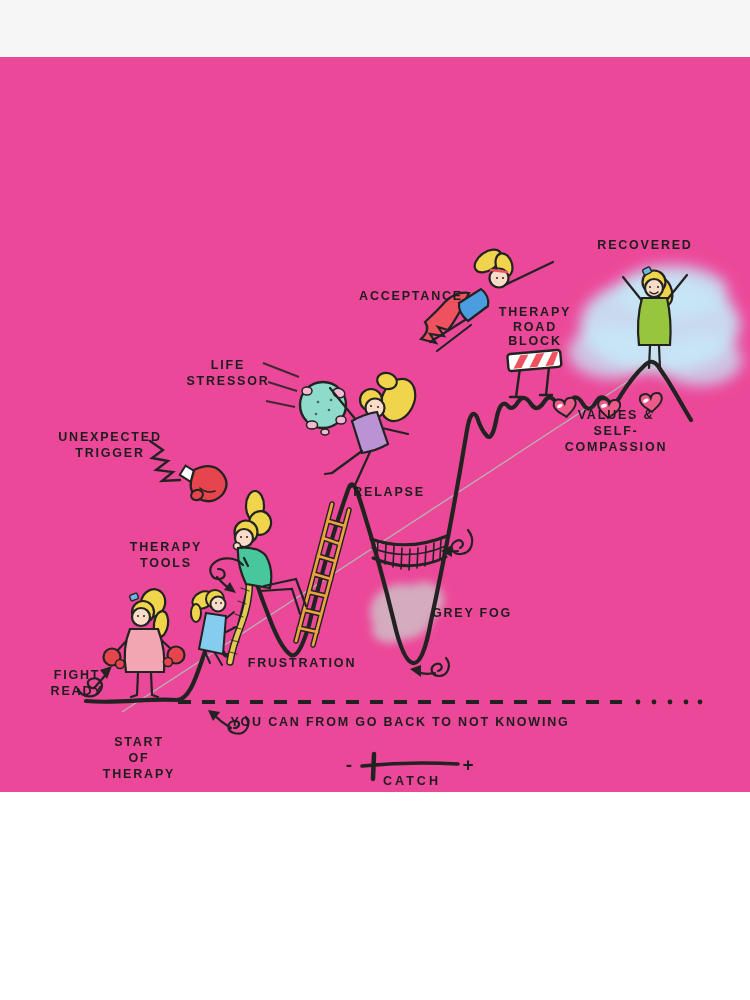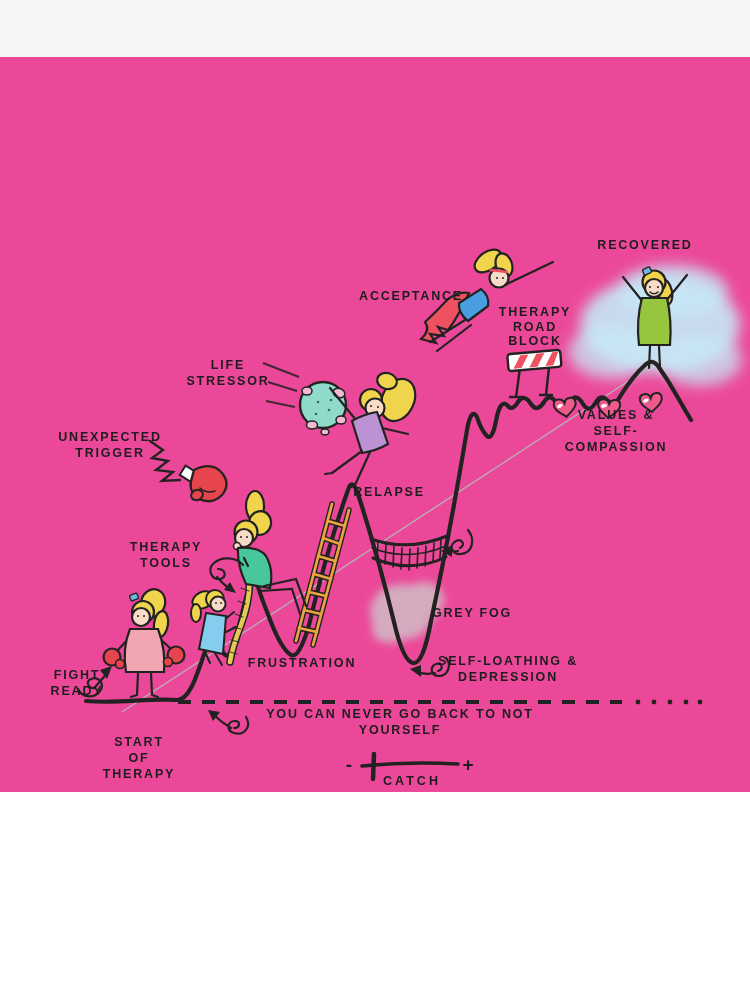--- a/index.html
+++ b/index.html
@@ -246,26 +246,24 @@
 STRESSOR</div>
   <div class="label" style="left:110px;top:445px">UNEXPECTED
 TRIGGER</div>
   <div class="label" style="left:616px;top:431px">VALUES &amp;
 SELF-COMPASSION</div>
   <div class="label" style="left:389px;top:492px">RELAPSE</div>
   <div class="label" style="left:166px;top:555px">THERAPY
 TOOLS</div>
   <div class="label" style="left:472px;top:613px">GREY FOG</div>
   <div class="label" style="left:302px;top:663px">FRUSTRATION</div>
-  <div class="label" style="left:508px;top:669px">SELF-LOATHING &amp;
-DEPRESSION</div>
   <div class="label" style="left:77px;top:683px">FIGHT
 READY</div>
   <div class="label" style="left:139px;top:758px">START
 OF
 THERAPY</div>
-  <div class="label" style="left:400px;top:722px">YOU CAN NEVER GO BACK TO NOT YOURSELF</div>
+  <div class="label" style="left:400px;top:722px">YOU CAN FROM GO BACK TO NOT KNOWING</div>
   <div class="label" style="left:412px;top:781px;letter-spacing:3px">CATCH</div>
   <div class="label sign" style="left:349px;top:764px">-</div>
   <div class="label sign" style="left:468px;top:764px">+</div>
 
   <div class="watermark">Ocddoodles</div>
 </div>
 
 </body></html>

